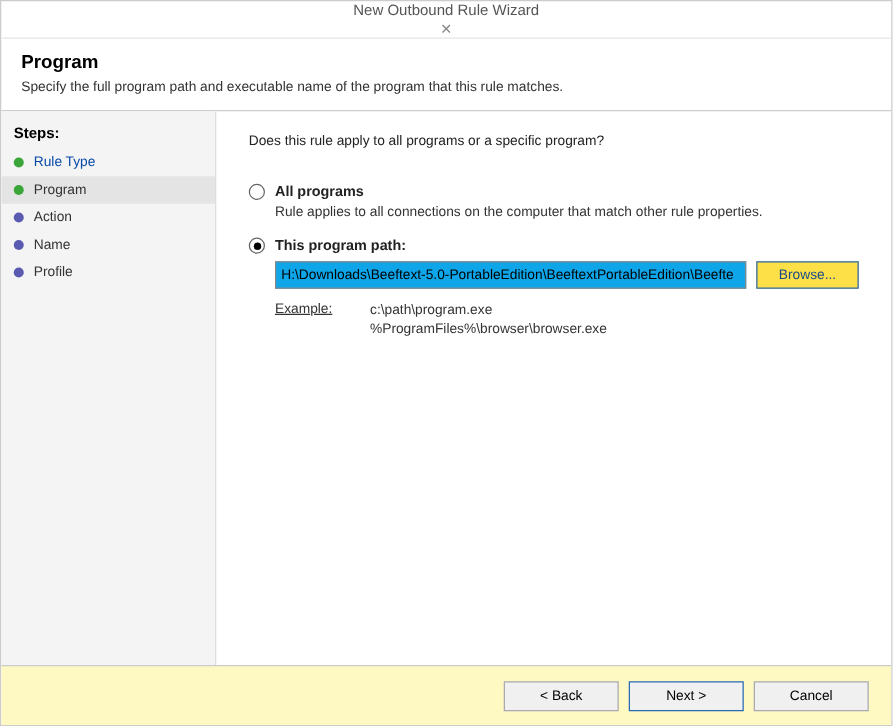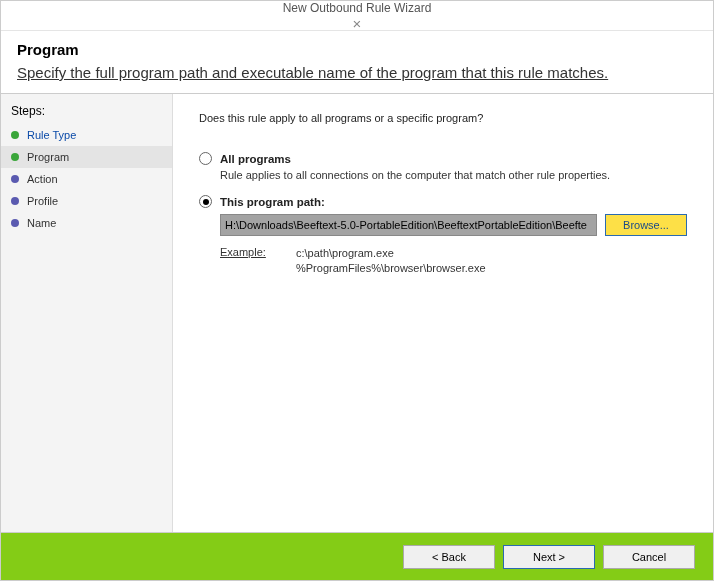--- a/index.html
+++ b/index.html
@@ -3,47 +3,47 @@
 <meta charset="utf-8">
 <style>
 * { margin: 0; padding: 0; box-sizing: border-box; font-family: "Segoe UI", Tahoma, sans-serif; }
 body { background: #fff; width: 714px; height: 581px; border: 1px solid #ccc; display: flex; flex-direction: column; }
 .titlebar { height: 30px; display: flex; align-items: center; padding: 0 8px; border-bottom: 1px solid #e5e5e5; flex-direction: column; }
 .titlebar .app-icon { width: 16px; height: 16px; margin-right: 6px; }
 .titlebar .title { font-size: 12px; color: #555; flex: 1; }
 .titlebar .close { width: 40px; text-align: center; color: #888; font-size: 15px; cursor: pointer; }
 .header { padding: 10px 16px 12px; }
 .header h1 { font-size: 15px; font-weight: bold; color: #000; margin-bottom: 6px; }
-.header p { font-size: 15px; color: #333; text-decoration: underline; }
+.header p { font-size: 11px; color: #333; }
 .divider { height: 1px; background: #ccc; margin: 0; }
 .body { flex: 1; display: flex; overflow: hidden; }
 .sidebar { width: 172px; background: #f4f4f4; border-right: 1px solid #ddd; padding-top: 6px; }
-.sidebar .steps-title { font-size: 12px; font-weight: normal; padding: 4px 10px 6px; }
+.sidebar .steps-title { font-size: 12px; font-weight: bold; padding: 4px 10px 6px; }
 .sidebar .step { display: flex; align-items: center; padding: 5px 10px; font-size: 11px; color: #333; cursor: pointer; }
 .sidebar .step .bullet { width: 8px; height: 8px; border-radius: 50%; margin-right: 8px; }
 .sidebar .step.completed { color: #0a4aa8; }
 .sidebar .step.completed .bullet { background: #3aa63a; }
 .sidebar .step.current { background: #e4e4e4; }
 .sidebar .step.current .bullet { background: #3aa63a; }
 .sidebar .step.pending .bullet { background: #5a5ab0; }
 .content { flex: 1; padding: 18px 26px 10px; font-size: 11px; color: #222; }
 .content .question { margin-bottom: 28px; }
 .option-group { margin-bottom: 14px; }
 .option-row { display: flex; align-items: center; margin-bottom: 4px; }
 .radio { width: 13px; height: 13px; border: 1px solid #666; border-radius: 50%; margin-right: 8px; display: inline-flex; align-items: center; justify-content: center; flex-shrink: 0; }
 .radio.checked::after { content: ""; width: 6px; height: 6px; background: #000; border-radius: 50%; }
 .option-label { font-weight: bold; font-size: 11.5px; }
 .option-desc { font-size: 11px; color: #333; margin-left: 21px; }
 .path-row { display: flex; align-items: center; margin-left: 21px; margin-top: 6px; gap: 8px; }
-.path-input { flex: 1; height: 22px; border: 1px solid #888; font-size: 11px; padding: 2px 4px; background: #a3a3a3; }
+.path-input { flex: 1; height: 22px; border: 1px solid #888; font-size: 11px; padding: 2px 4px; background: #0ea5e9; }
 .browse-btn { width: 82px; height: 22px; border: 1px solid #2a6ab0; background: #fde047; font-size: 11px; cursor: pointer; color: #1a4a88; text-align: center; }
 .example { display: flex; margin-left: 21px; margin-top: 10px; font-size: 11px; color: #333; }
 .example .ex-label { width: 76px; text-decoration: underline; }
 .example .ex-lines { line-height: 1.4; }
-.footer { height: 48px; border-top: 1px solid #ccc; display: flex; align-items: center; justify-content: flex-end; padding: 0 18px; gap: 8px; background: #84cc16; }
+.footer { height: 48px; border-top: 1px solid #ccc; display: flex; align-items: center; justify-content: flex-end; padding: 0 18px; gap: 8px; background: #fef9c3; }
 .footer button { width: 92px; height: 24px; border: 1px solid #aaa; background: #f0f0f0; font-size: 11px; cursor: pointer; }
 .footer button.primary { border: 1px solid #2a6ab0; }
 </style>
 </head>
 <body>
 
 <div class="titlebar">
   <svg class="app-icon" viewBox="0 0 16 16">
       <rect x="1" y="4" width="14" height="9" fill="#b04a2a" stroke="#6a2a12" stroke-width="0.5"></rect>
       <rect x="2" y="5" width="5" height="3" fill="#cc5a33"></rect>
@@ -72,25 +72,25 @@
     <div class="step current">
         <span class="bullet"></span>
         <span>Program</span>
       </div>
     <div class="step pending">
         <span class="bullet"></span>
         <span>Action</span>
       </div>
     <div class="step pending">
         <span class="bullet"></span>
-        <span>Profile</span>
+        <span>Name</span>
       </div>
     <div class="step pending">
         <span class="bullet"></span>
-        <span>Name</span>
+        <span>Profile</span>
       </div>
   </div>
 
   <div class="content">
     <div class="question">Does this rule apply to all programs or a specific program?</div>
 
     <div class="option-group">
       <div class="option-row">
         <span class="radio"></span>
         <span class="option-label">All programs</span>

